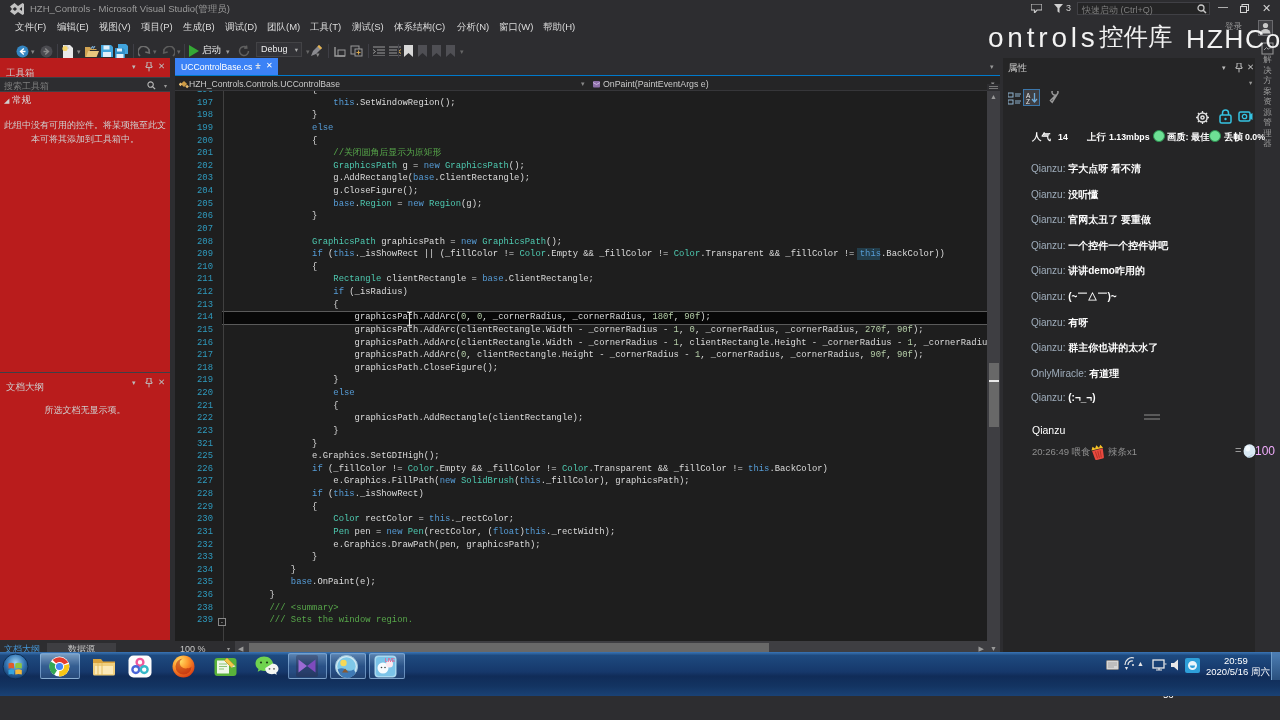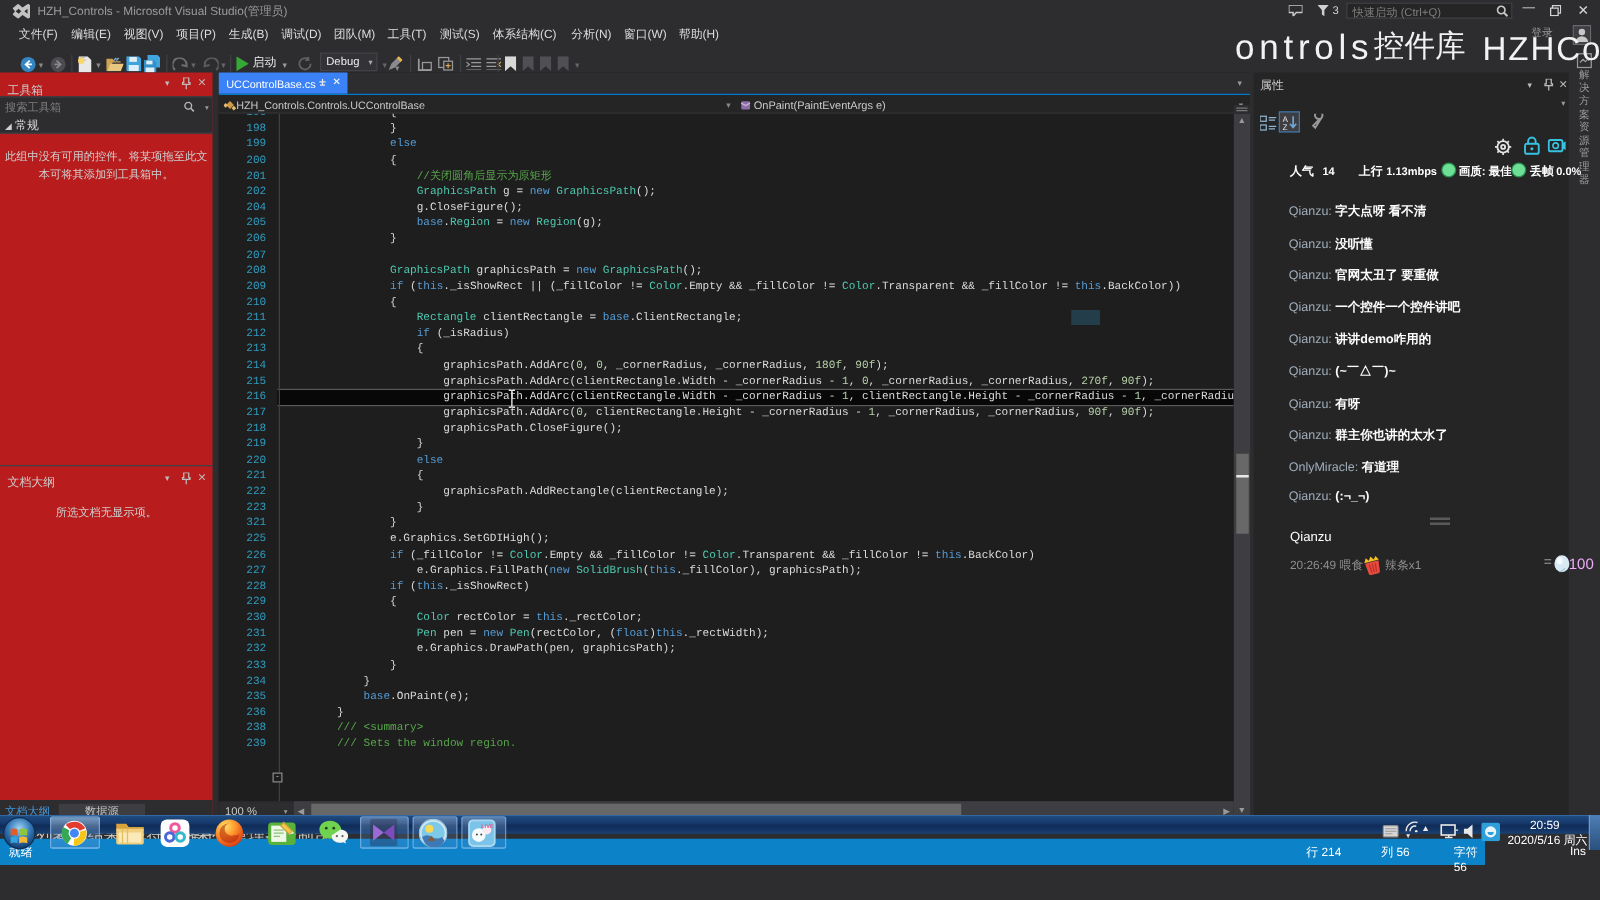--- a/index.html
+++ b/index.html
@@ -14,21 +14,21 @@
 #menubar{left:0;top:18px;width:1280px;height:18px;color:#dcdcdc;font-size:9.5px}
 #menubar i{font-style:normal;position:absolute;top:3px;white-space:nowrap}
 
 #toolbar{left:0;top:40px;width:1280px;height:22px}
 .tsep{position:absolute;top:4px;width:1px;height:14px;background:#3f3f46}
 
 .ptitle{font-size:9.5px;color:#cccccc}
 .picons{position:absolute;color:#bdbdbd;font-size:9px}
 
 #leftpanel{left:0;top:58px;width:170px;height:599px;background:#b91c1c}
-#lp-search{left:0;top:19px;width:170px;height:30px;background:#2d2d30;border-top:1px solid #3f3f46;border-bottom:1px solid #3f3f46;color:#7e7e7e;font-size:9px;padding:2px 4px}
+#lp-search{left:0;top:19px;width:170px;height:15px;background:#2d2d30;border-top:1px solid #3f3f46;border-bottom:1px solid #3f3f46;color:#7e7e7e;font-size:9px;padding:2px 4px}
 #lp-group{left:0;top:34px;width:170px;height:16px;color:#d8d8d8;font-size:9.5px;padding:2px 4px}
 .lp-info{width:170px;text-align:center;color:#cfcfcf;font-size:9px;line-height:14px}
 #outline-hd{left:0;top:314px;width:170px;height:18px;border-top:1px solid #3f3f46;padding:3px 6px}
 
 #editor{left:175px;top:58px;width:825px;height:599px;background:#1e1e1e}
 #tabrow{left:0;top:0;width:825px;height:17px;background:#2d2d30}
 #tab1{left:0;top:0;width:103px;height:17px;background:#3b82f6;color:#fff;font-size:8.7px;padding:3.5px 2px 3px 6px}
 #bluestripe{left:0;top:17px;width:825px;height:1px;background:#007acc}
 #crumb{left:0;top:18px;width:825px;height:15px;background:#252526;border-bottom:1px solid #363639;color:#c9c9c9;font-size:8.6px}
 #codeclip{left:0;top:33px;width:812px;height:550px;overflow:hidden;background:#1e1e1e}
@@ -49,21 +49,21 @@
 #hthumb{left:14px;top:1.5px;width:520px;height:13px;background:#686868}
 .sarrow{position:absolute;color:#999;font-size:7px}
 
 #rightpanel{left:1003px;top:58px;width:252px;height:602px;background:#252526}
 
 #rightstrip{left:1255px;top:18px;width:25px;height:653px;background:#2d2d30}
 #vtabtxt{left:7px;top:36px;width:11px;color:#9a9a9a;font-size:8.5px;line-height:10.5px;text-align:center}
 
 #bottomtabs{left:0;top:657px;width:1280px;height:18px;background:#2d2d30;color:#c8c8c8;font-size:13px}
 #statusbar{left:0;top:671px;width:1188px;height:21px;background:#0c82c9;color:#fff;font-size:9.5px}
-#taskbar{left:0;top:652px;width:1280px;height:15px;background:linear-gradient(180deg,#3a75b5 0%,#1e4a7f 8%,#16386b 45%,#102c58 55%,#133462 78%,#1a4275 100%)}
+#taskbar{left:0;top:652px;width:1280px;height:44px;background:linear-gradient(180deg,#3a75b5 0%,#1e4a7f 8%,#16386b 45%,#102c58 55%,#133462 78%,#1a4275 100%)}
 .tkbox{position:absolute;top:1px;height:26px;border:1px solid rgba(160,200,240,.55);border-radius:2px;background:linear-gradient(180deg,rgba(190,220,250,.38),rgba(120,170,230,.18) 50%,rgba(90,140,200,.25))}
 
 .bigt{position:absolute;top:20px;color:#f2f2f2;font-size:26.5px;white-space:nowrap;letter-spacing:1.5px}
 .chatline{position:absolute;left:1031px;white-space:nowrap;font-size:10px}
 .cname{color:#9fadbb}.cmsg{color:#fdfdfd;font-weight:bold}
 .statxt{position:absolute;color:#fff;font-size:9.5px;font-weight:bold;white-space:nowrap}
 </style></head>
 <body>
 <div id="stage">
 
@@ -255,25 +255,27 @@
         </svg>
    <span class="abs" style="left:428px;top:3px;font-size:8.8px">OnPaint(PaintEventArgs e)</span>
    <span class="abs" style="left:816px;top:4px;color:#888;font-size:7px">▾</span>
  </div>
  <div class="abs" id="codeclip">
    <div class="abs" id="curline"></div>
    <div class="abs" style="left:682px;top:157px;width:23px;height:12px;background:#264f62;opacity:.65"></div>
    <div class="abs" id="outlinebar"></div>
    <div id="codepane">
 <div class="cl"><i class="ln">196</i><span>                {</span></div>
+<div class="cl"><i class="ln">197</i><span>                    <i class="k">this</i>.SetWindowRegion();</span></div>
 <div class="cl"><i class="ln">198</i><span>                }</span></div>
 <div class="cl"><i class="ln">199</i><span>                <i class="k">else</i></span></div>
 <div class="cl"><i class="ln">200</i><span>                {</span></div>
 <div class="cl"><i class="ln">201</i><span>                    <i class="c">//关闭圆角后显示为原矩形</i></span></div>
 <div class="cl"><i class="ln">202</i><span>                    <i class="t">GraphicsPath</i> g = <i class="k">new</i> <i class="t">GraphicsPath</i>();</span></div>
+<div class="cl"><i class="ln">203</i><span>                    g.AddRectangle(<i class="k">base</i>.ClientRectangle);</span></div>
 <div class="cl"><i class="ln">204</i><span>                    g.CloseFigure();</span></div>
 <div class="cl"><i class="ln">205</i><span>                    <i class="k">base</i>.<i class="t">Region</i> = <i class="k">new</i> <i class="t">Region</i>(g);</span></div>
 <div class="cl"><i class="ln">206</i><span>                }</span></div>
 <div class="cl"><i class="ln">207</i><span></span></div>
 <div class="cl"><i class="ln">208</i><span>                <i class="t">GraphicsPath</i> graphicsPath = <i class="k">new</i> <i class="t">GraphicsPath</i>();</span></div>
 <div class="cl"><i class="ln">209</i><span>                <i class="k">if</i> (<i class="k">this</i>._isShowRect || (_fillColor != <i class="t">Color</i>.Empty &amp;&amp; _fillColor != <i class="t">Color</i>.Transparent &amp;&amp; _fillColor != <i class="k">this</i>.BackColor))</span></div>
 <div class="cl"><i class="ln">210</i><span>                {</span></div>
 <div class="cl"><i class="ln">211</i><span>                    <i class="t">Rectangle</i> clientRectangle = <i class="k">base</i>.ClientRectangle;</span></div>
 <div class="cl"><i class="ln">212</i><span>                    <i class="k">if</i> (_isRadius)</span></div>
 <div class="cl"><i class="ln">213</i><span>                    {</span></div>

